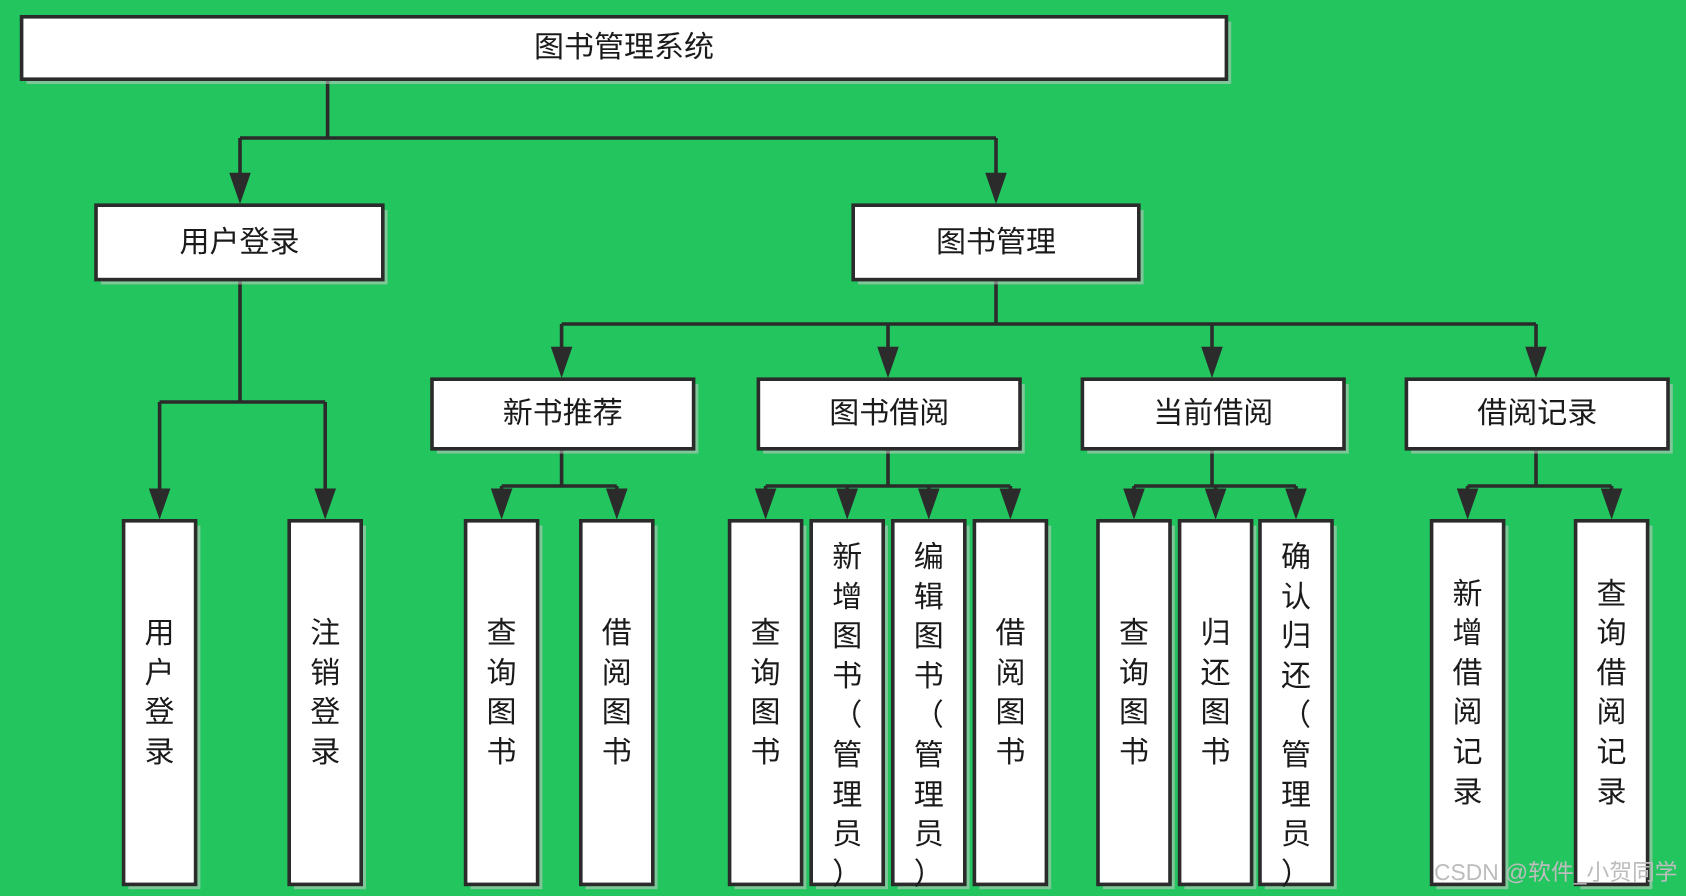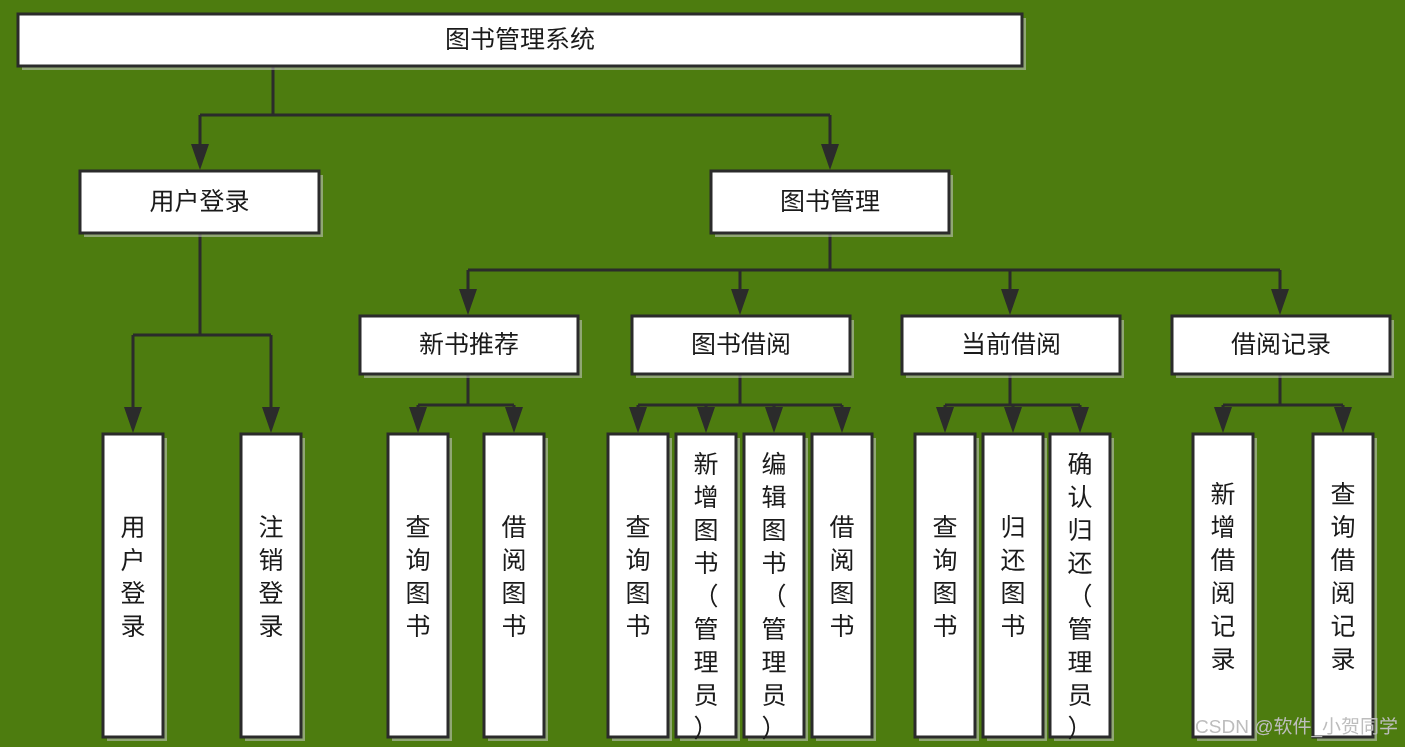--- a/index.html
+++ b/index.html
@@ -11,21 +11,21 @@
   body {
     width: 1405px;
     height: 747px;
     font-family: "Liberation Sans", "DejaVu Sans", sans-serif;
     overflow: hidden;
   }
   #diagram-root {
     position: relative;
     width: 1405px;
     height: 747px;
-    background: #4d7c0f;
+    background: #22c55e;
   }
   svg.diagram-canvas {
     position: absolute;
     left: 0;
     top: 0;
     width: 1405px;
     height: 747px;
     display: block;
   }
   .node-box {

